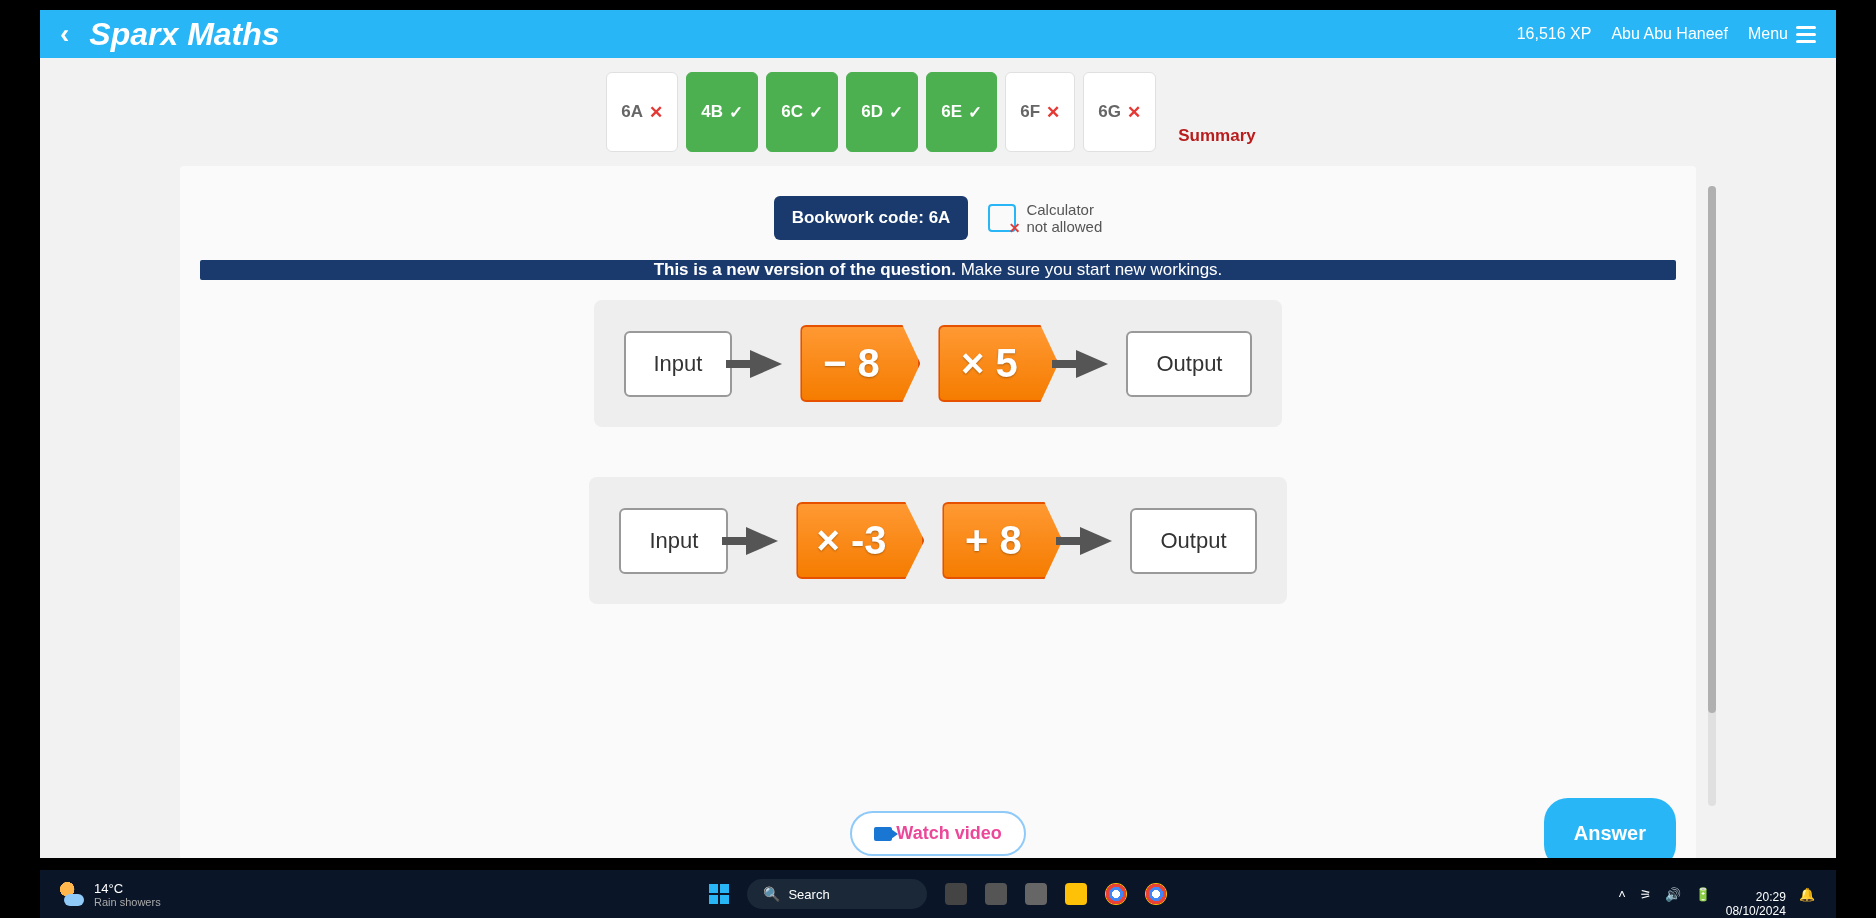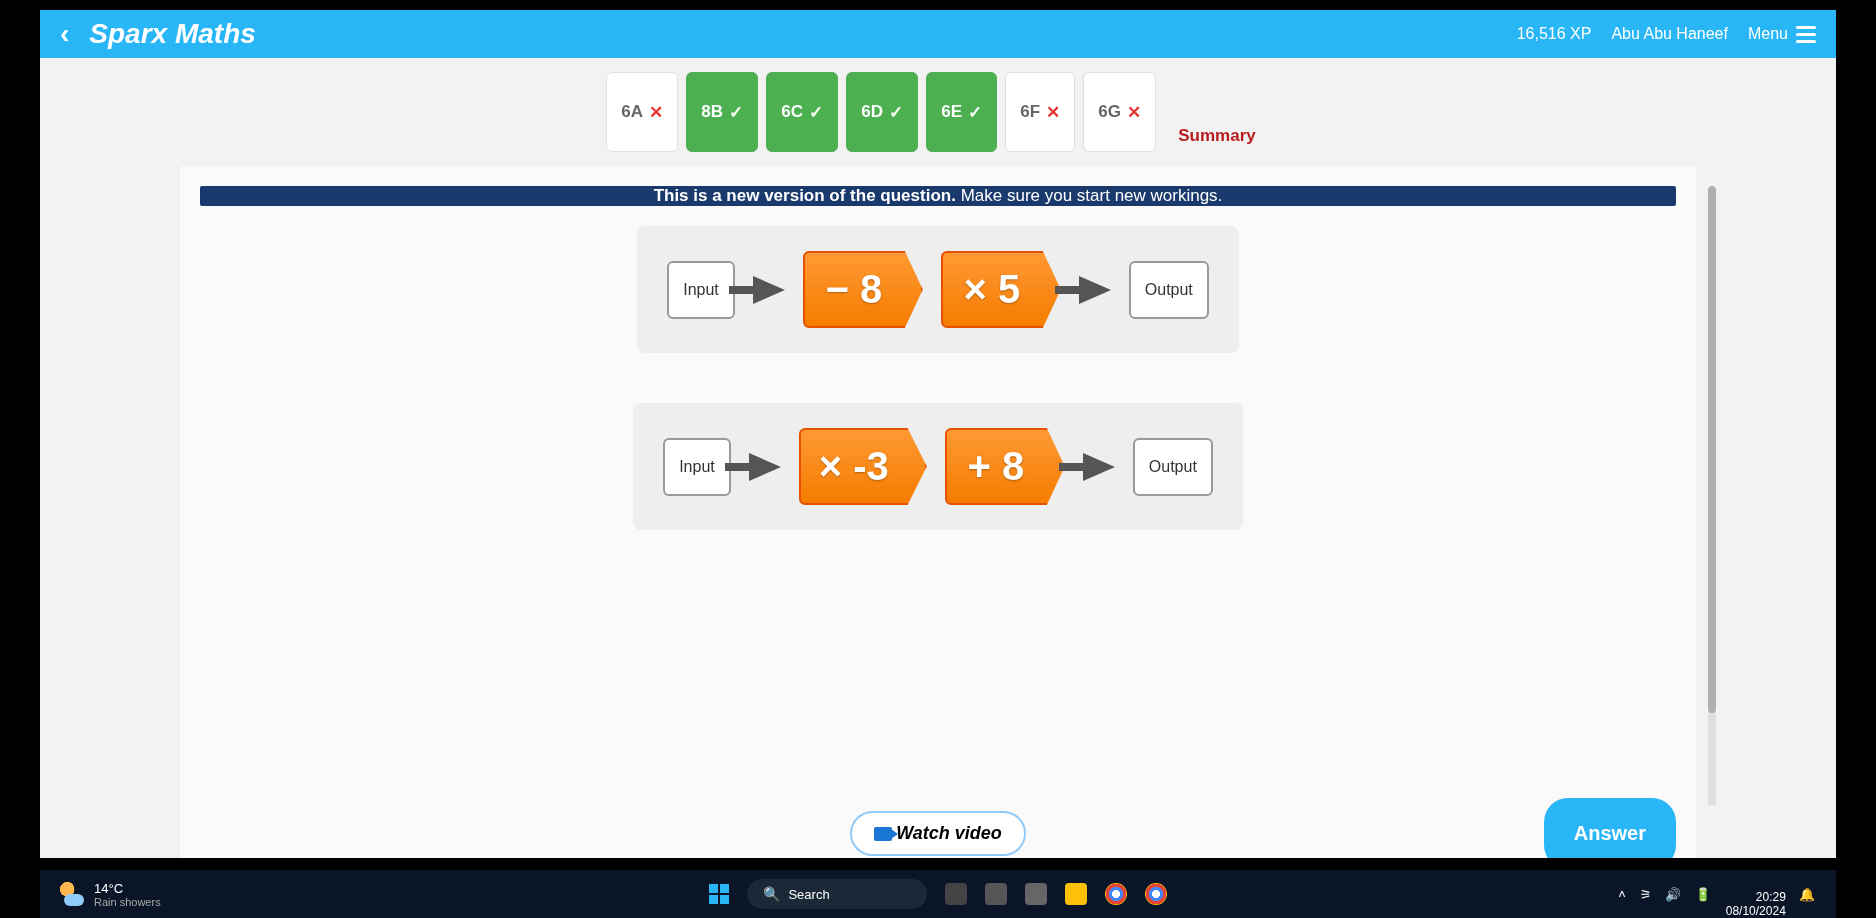--- a/index.html
+++ b/index.html
@@ -33,21 +33,21 @@
       display: flex;
       align-items: center;
       gap: 20px;
     }
     .back-chevron {
       font-size: 28px;
       font-weight: bold;
       cursor: pointer;
     }
     .brand {
-      font-size: 28px;
+      font-size: 32px;
       font-weight: 600;
       font-style: italic;
     }
     .header-right {
       display: flex;
       align-items: center;
       gap: 20px;
       font-size: 16px;
     }
     .menu-btn {
@@ -183,22 +183,22 @@
       border-radius: 8px;
       padding: 25px 30px;
       display: flex;
       align-items: center;
       gap: 18px;
     }
     .io-box {
       background: white;
       border: 2px solid #999;
       border-radius: 6px;
-      padding: 18px 14px;
-      font-size: 16px;
+      padding: 18px 28px;
+      font-size: 22px;
       font-weight: 500;
       color: #333;
     }
     .arrow {
       font-size: 0;
       width: 0;
       height: 0;
       border-left: 32px solid #555;
       border-top: 14px solid transparent;
       border-bottom: 14px solid transparent;
@@ -234,29 +234,28 @@
       left: 0;
       right: 0;
       display: flex;
       justify-content: center;
       align-items: center;
     }
     .watch-video {
       border: 2px solid #90caf9;
       border-radius: 24px;
       padding: 10px 22px;
-      color: #000000;
+      color: #ec4899;
       font-weight: 600;
       font-size: 18px;
       display: flex;
       align-items: center;
       gap: 4px;
       cursor: pointer;
       background: white;
-      font-style: italic;
     }
     .vid-icon {
       width: 18px;
       height: 14px;
       background: #1976d2;
       border-radius: 2px;
       position: relative;
     }
     .vid-icon::after {
       content: "";
@@ -372,21 +371,21 @@
       </div>
     </div>
   </div>
 
   <div class="tabs-row">
     <div class="tab fail">
         <span>6A</span>
         <span class="cross">✕</span>
       </div>
     <div class="tab pass">
-        <span>8B</span>
+        <span>4B</span>
         <span class="tick">✓</span>
       </div>
     <div class="tab pass">
         <span>6C</span>
         <span class="tick">✓</span>
       </div>
     <div class="tab pass">
         <span>6D</span>
         <span class="tick">✓</span>
       </div>
@@ -403,20 +402,30 @@
         <span class="cross">✕</span>
       </div>
     <div class="tab summary">Summary</div>
   </div>
 
   <div class="content-wrap">
     <div class="scroll-track">
         <div class="scroll-thumb"></div>
       </div>
 
+    <div class="code-row">
+      <div class="bookwork">Bookwork code: 6A</div>
+      <div class="calc-box">
+        <div class="calc-icon"></div>
+        <div>
+          <div>Calculator</div>
+          <div>not allowed</div>
+        </div>
+      </div>
+    </div>
 
     <div class="banner">
       <b>This is a new version of the question.</b><span> Make sure you start new workings.</span>
     </div>
 
 
     <div class="machines">
       <div class="machine">
         <div class="io-box">Input</div>
         <div class="arrow"></div>

